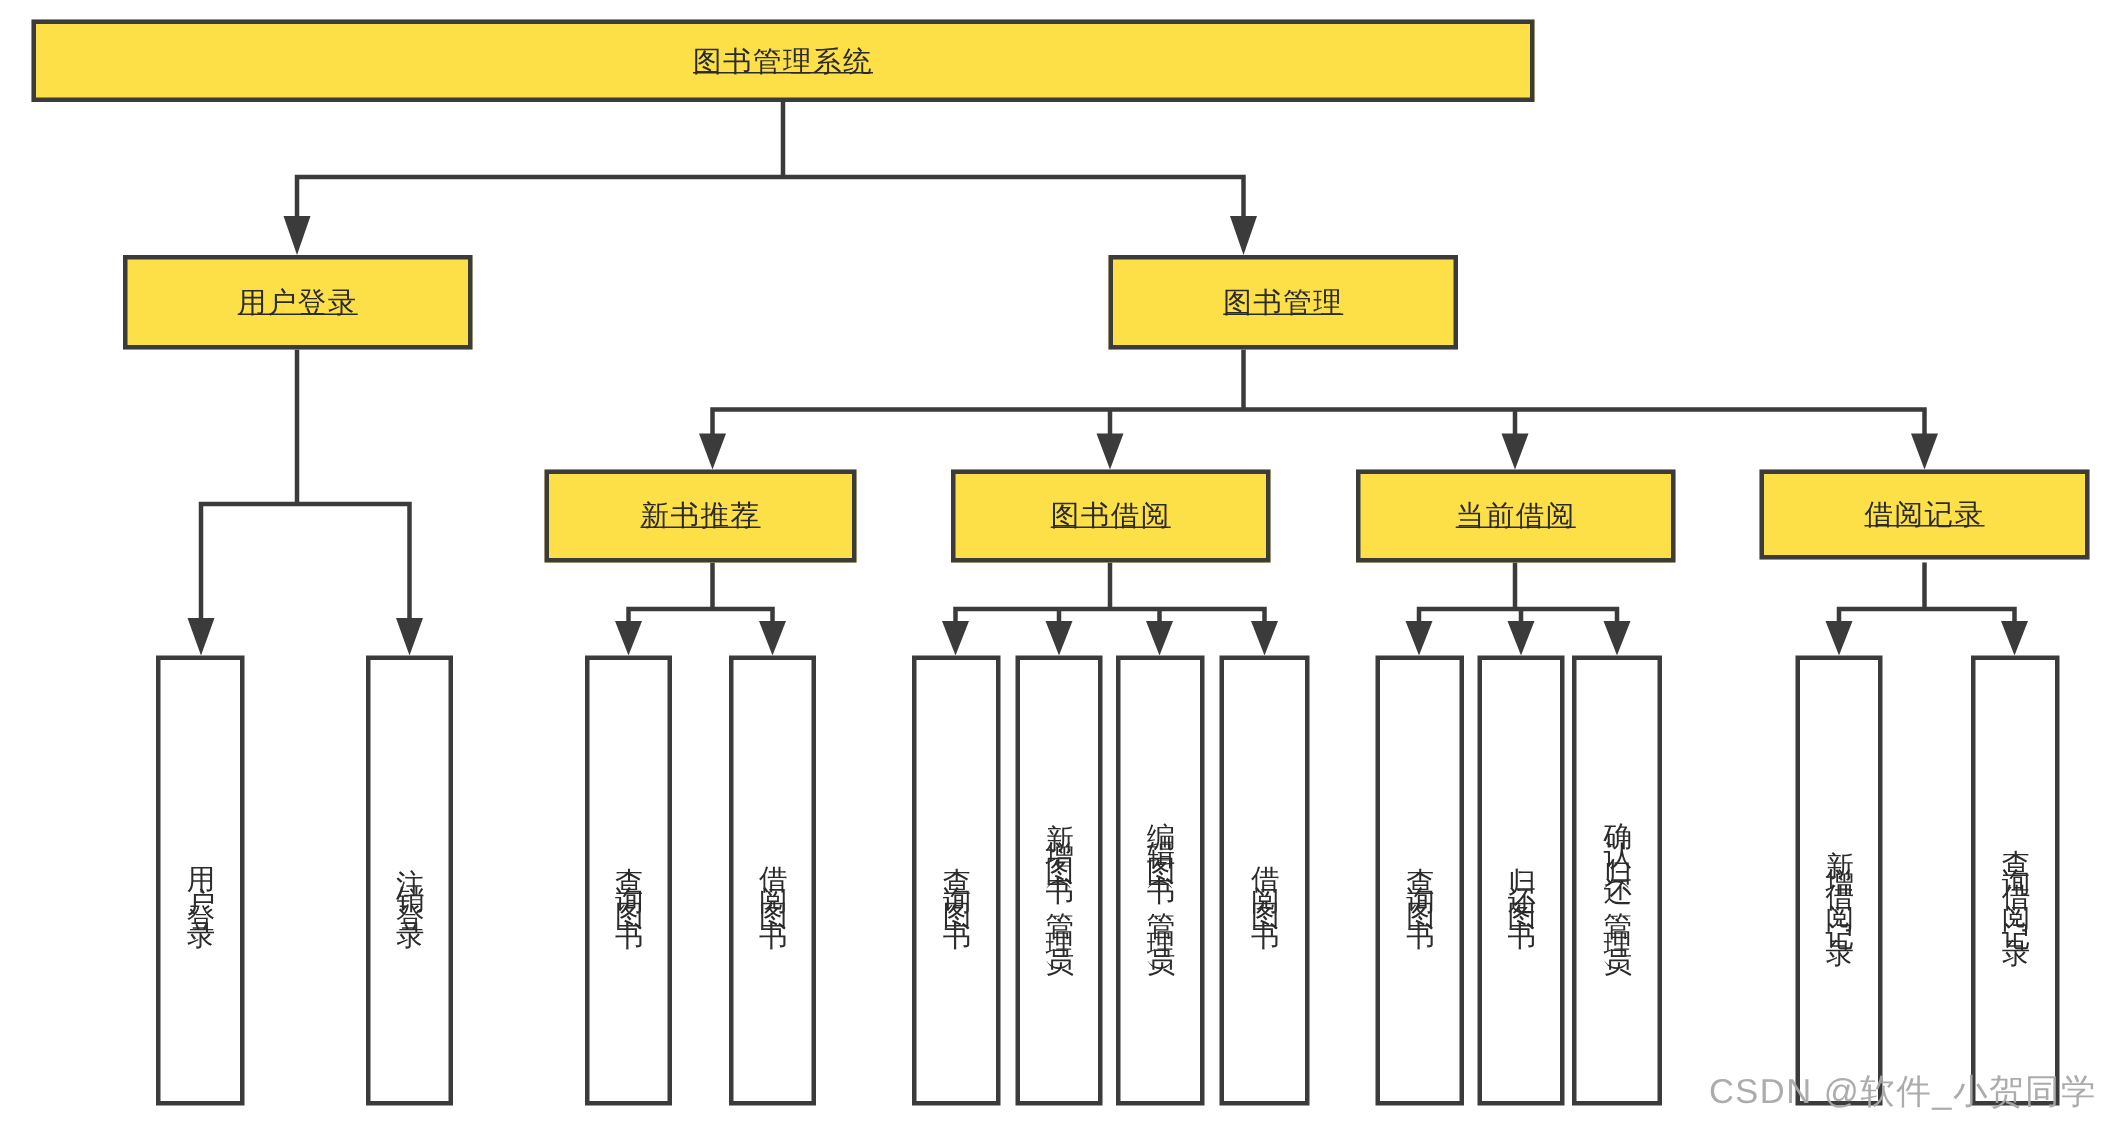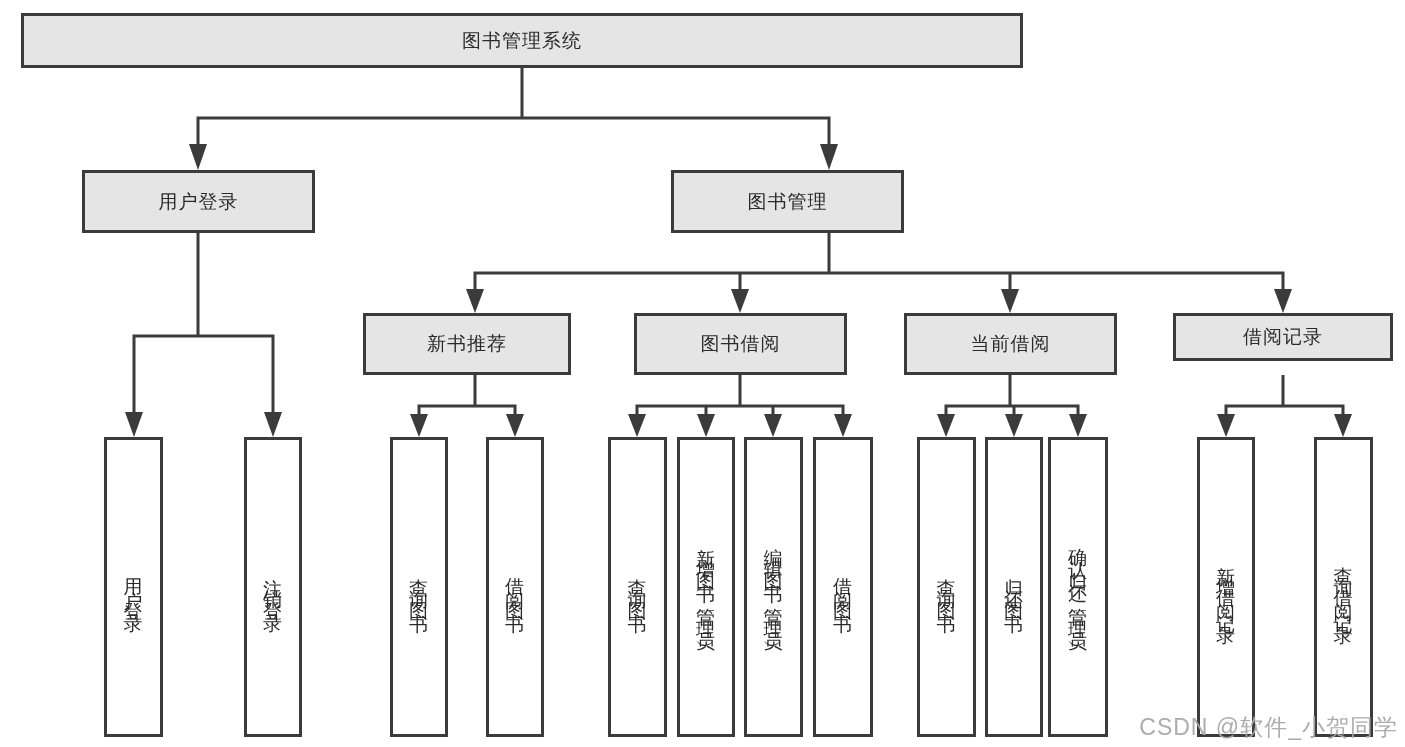--- a/index.html
+++ b/index.html
@@ -18,28 +18,29 @@
   #wires {
     position: absolute;
     left: 0;
     top: 0;
     z-index: 1;
   }
   .node {
     position: absolute;
     box-sizing: border-box;
     border: 3px solid #3b3b3b;
-    background: #e5e5e5;
+    background: #fde047;
     display: flex;
     align-items: center;
     justify-content: center;
     color: #2b2b2b;
     font-size: 19px;
     letter-spacing: 1px;
     z-index: 2;
+    text-decoration: underline;
   }
   .leaf {
     position: absolute;
     box-sizing: border-box;
     border: 3px solid #3b3b3b;
     background: #ffffff;
     display: flex;
     align-items: center;
     justify-content: center;
     color: #2b2b2b;
@@ -116,34 +117,34 @@
     </g>
   </svg>
 
   <div class="node" style="left:21px; top:13px; width:1002px; height:55px;">
     <span>图书管理系统</span>
   </div>
 
   <div class="node" style="left:82px; top:170px; width:233px; height:63px;">
     <span>用户登录</span>
   </div>
-  <div class="node" style="left:671px; top:170px; width:233px; height:63px;justify-content:center;">
+  <div class="node" style="left:739px; top:170px; width:233px; height:63px;justify-content:center;">
     <span>图书管理</span>
   </div>
 
   <div class="node" style="left:363px; top:313px; width:208px; height:62px;">
     <span>新书推荐</span>
   </div>
   <div class="node" style="left:904px; top:313px; width:213px; height:62px;">
     <span>当前借阅</span>
   </div>
   <div class="node" style="left:634px; top:313px; width:213px; height:62px;">
     <span>图书借阅</span>
   </div>
-  <div class="node" style="left:1173px; top:313px; width:220px; height:48px;">
+  <div class="node" style="left:1173px; top:313px; width:220px; height:60px;">
     <span>借阅记录</span>
   </div>
 
   <div class="leaf" style="left:104px; top:437px; width:59px; height:300px;">
     <span>用户登录</span>
   </div>
   <div class="leaf" style="left:244px; top:437px; width:58px; height:300px;">
     <span>注销登录</span>
   </div>
 

